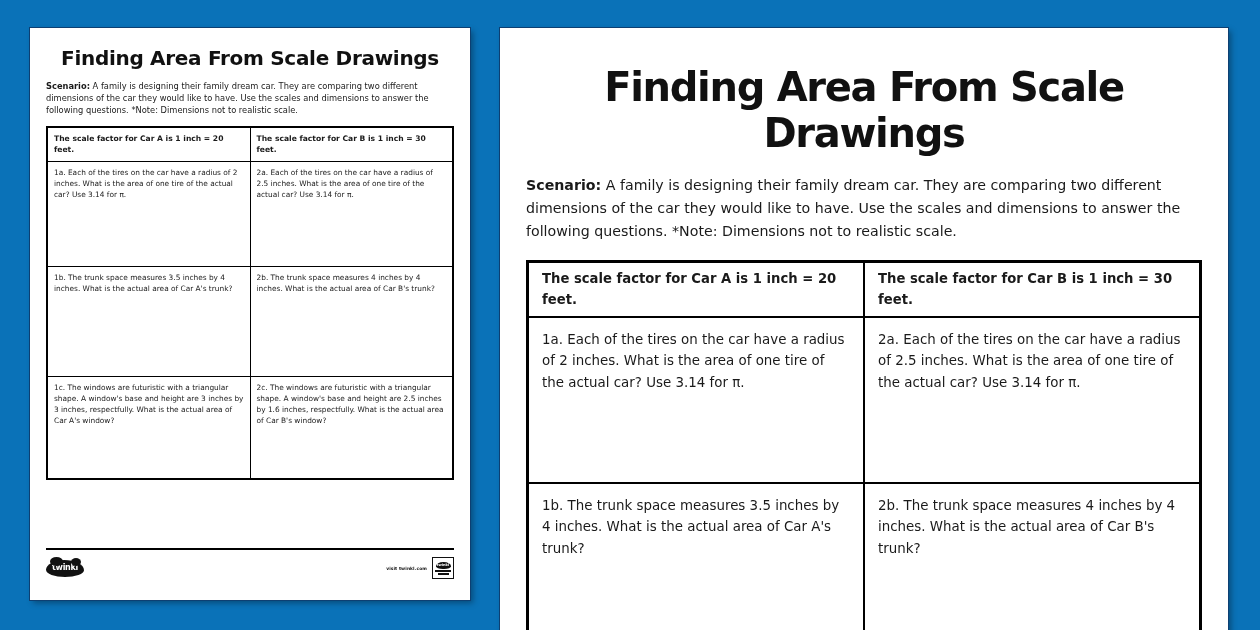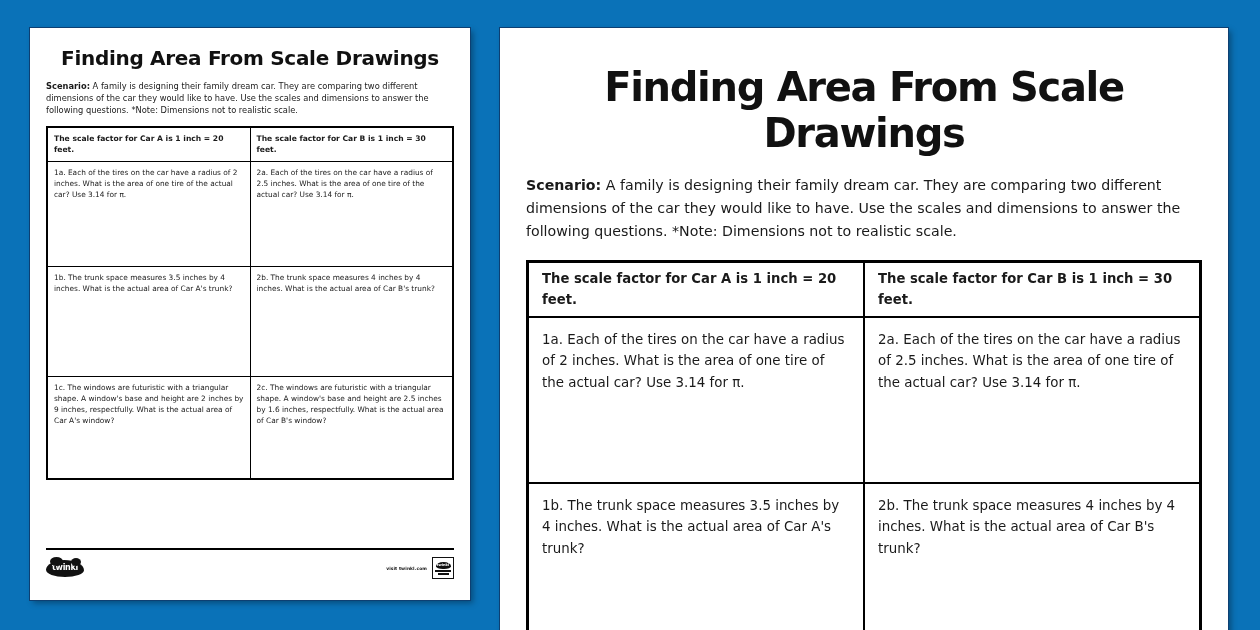--- a/index.html
+++ b/index.html
@@ -249,21 +249,21 @@
     </tr>
     <tr class="r1">
       <td>1a. Each of the tires on the car have a radius of 2 inches. What is the area of one tire of the actual car? Use 3.14 for π.</td>
       <td>2a. Each of the tires on the car have a radius of 2.5 inches. What is the area of one tire of the actual car? Use 3.14 for π.</td>
     </tr>
     <tr class="r2">
       <td>1b. The trunk space measures 3.5 inches by 4 inches. What is the actual area of Car A's trunk?</td>
       <td>2b. The trunk space measures 4 inches by 4 inches. What is the actual area of Car B's trunk?</td>
     </tr>
     <tr class="r3">
-      <td>1c. The windows are futuristic with a triangular shape. A window's base and height are 2 inches by 9 inches, respectfully. What is the actual area of Car A's window?</td>
+      <td>1c. The windows are futuristic with a triangular shape. A window's base and height are 3 inches by 3 inches, respectfully. What is the actual area of Car A's window?</td>
       <td>2c. The windows are futuristic with a triangular shape. A window's base and height are 2.5 inches by 1.6 inches, respectfully. What is the actual area of Car B's window?</td>
     </tr>
   </tbody>
     </table>
 
   <div class="footer">
     <div class="twinkl-logo small">twinkl</div>
     <div class="footer-right">
       <span class="footer-visit">visit twinkl.com</span>
       <div class="badge">

